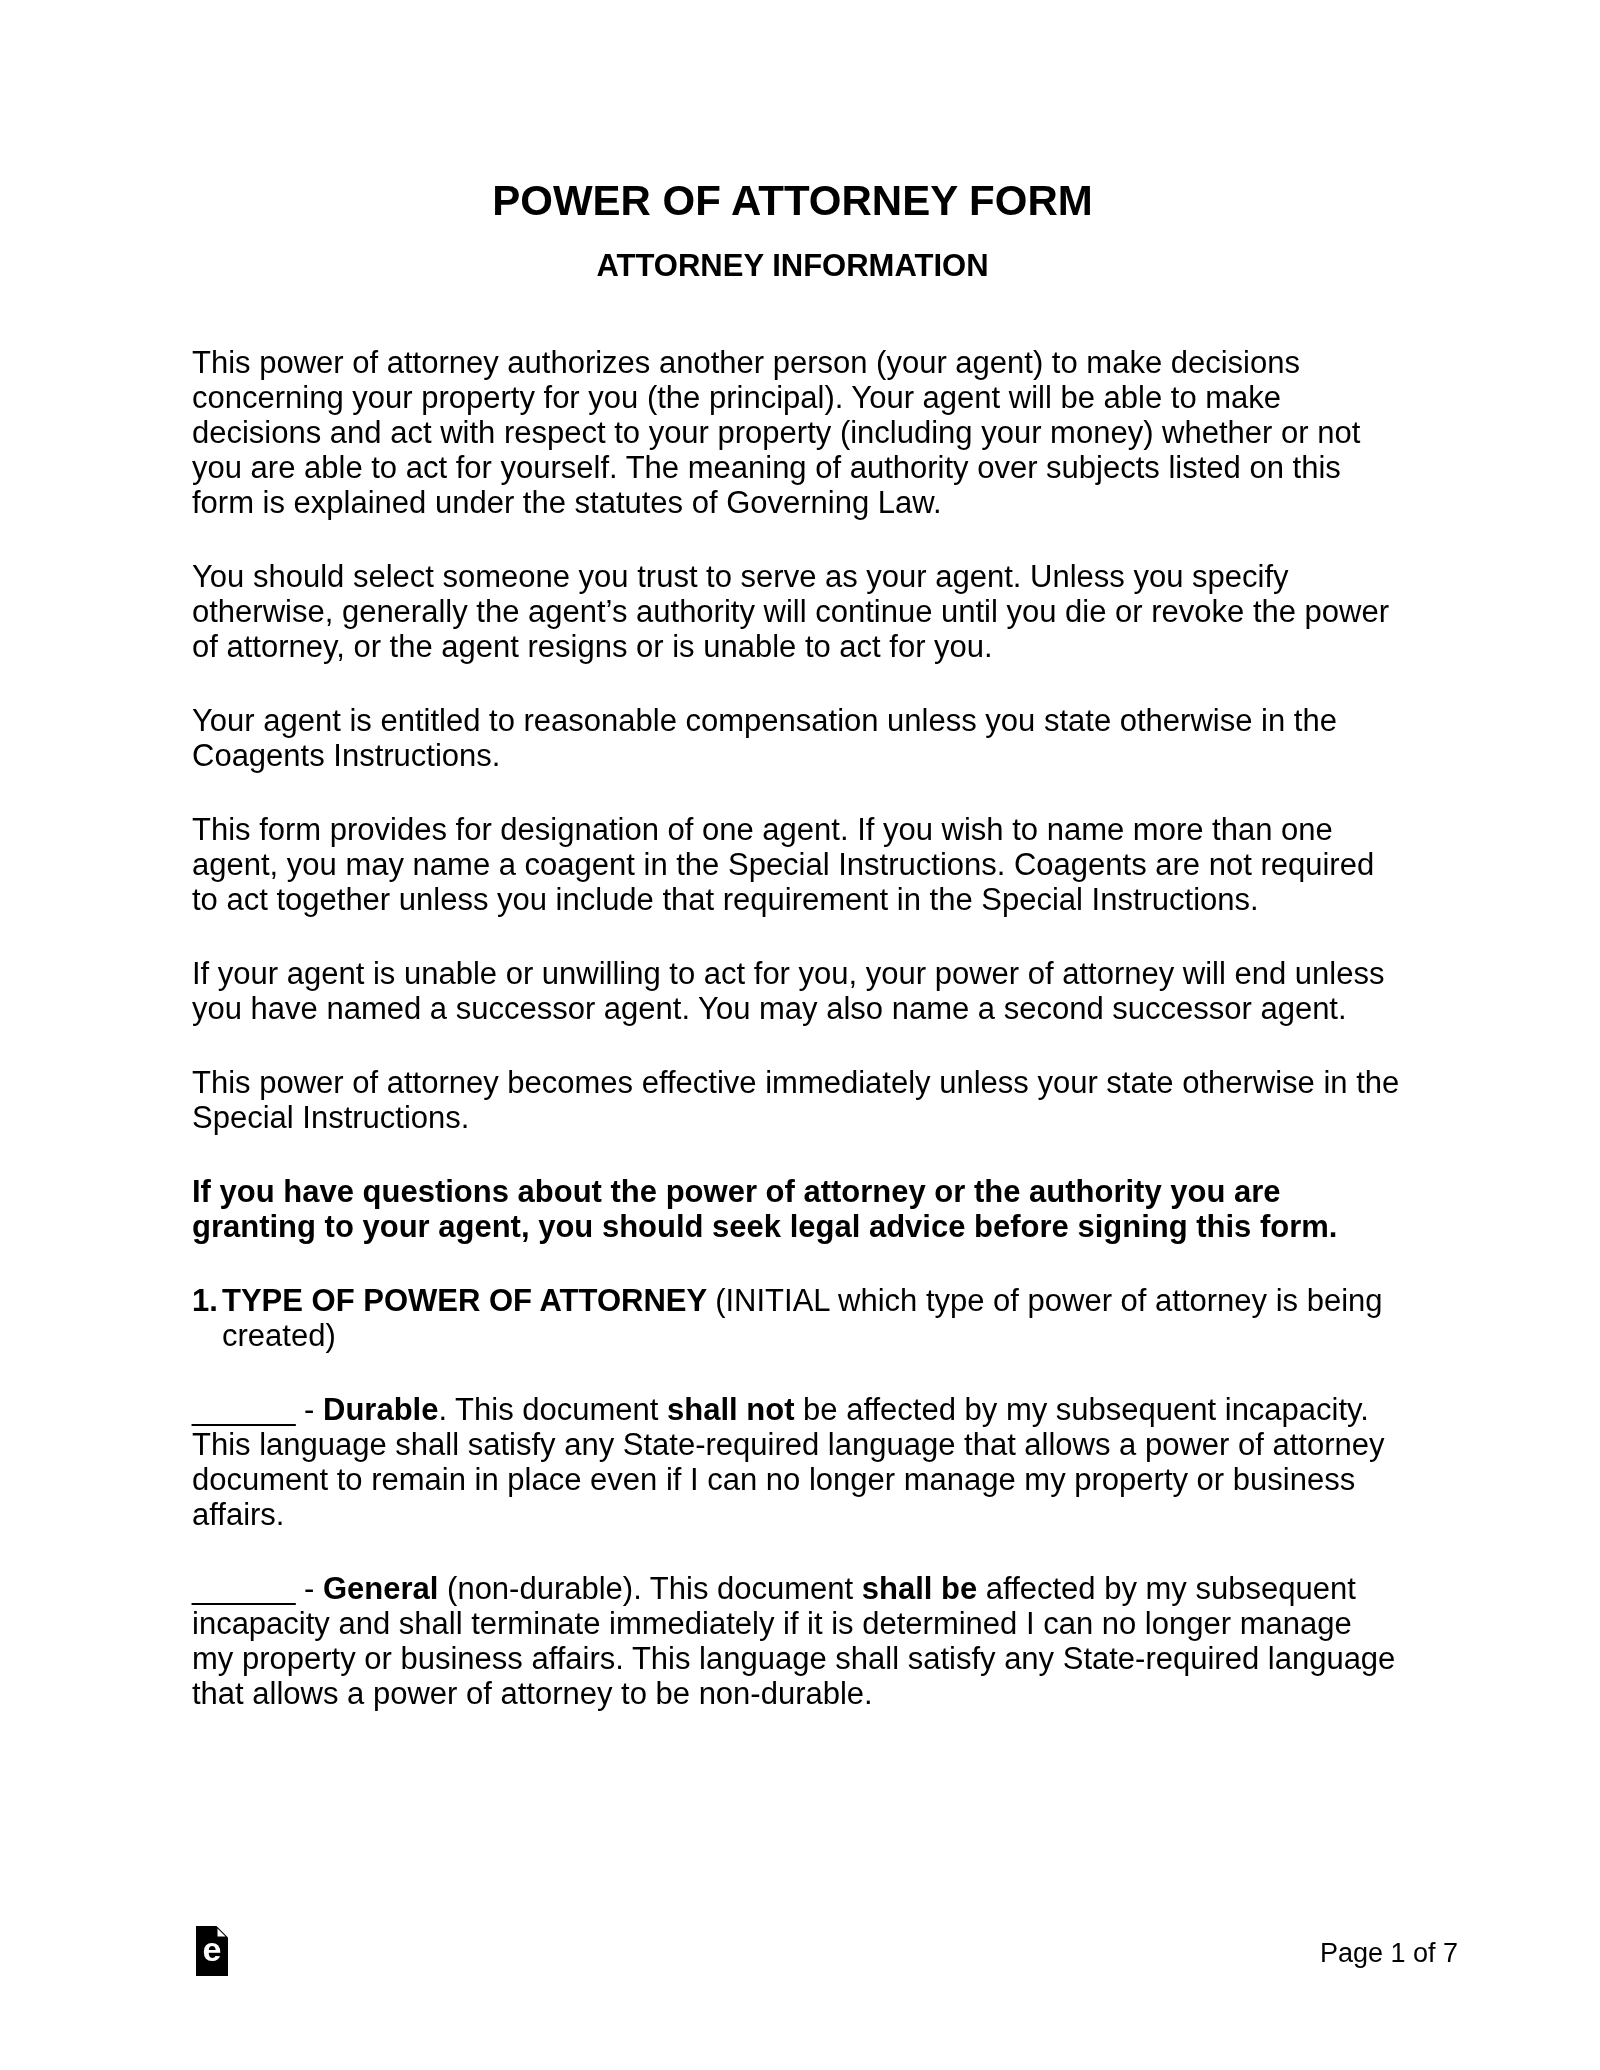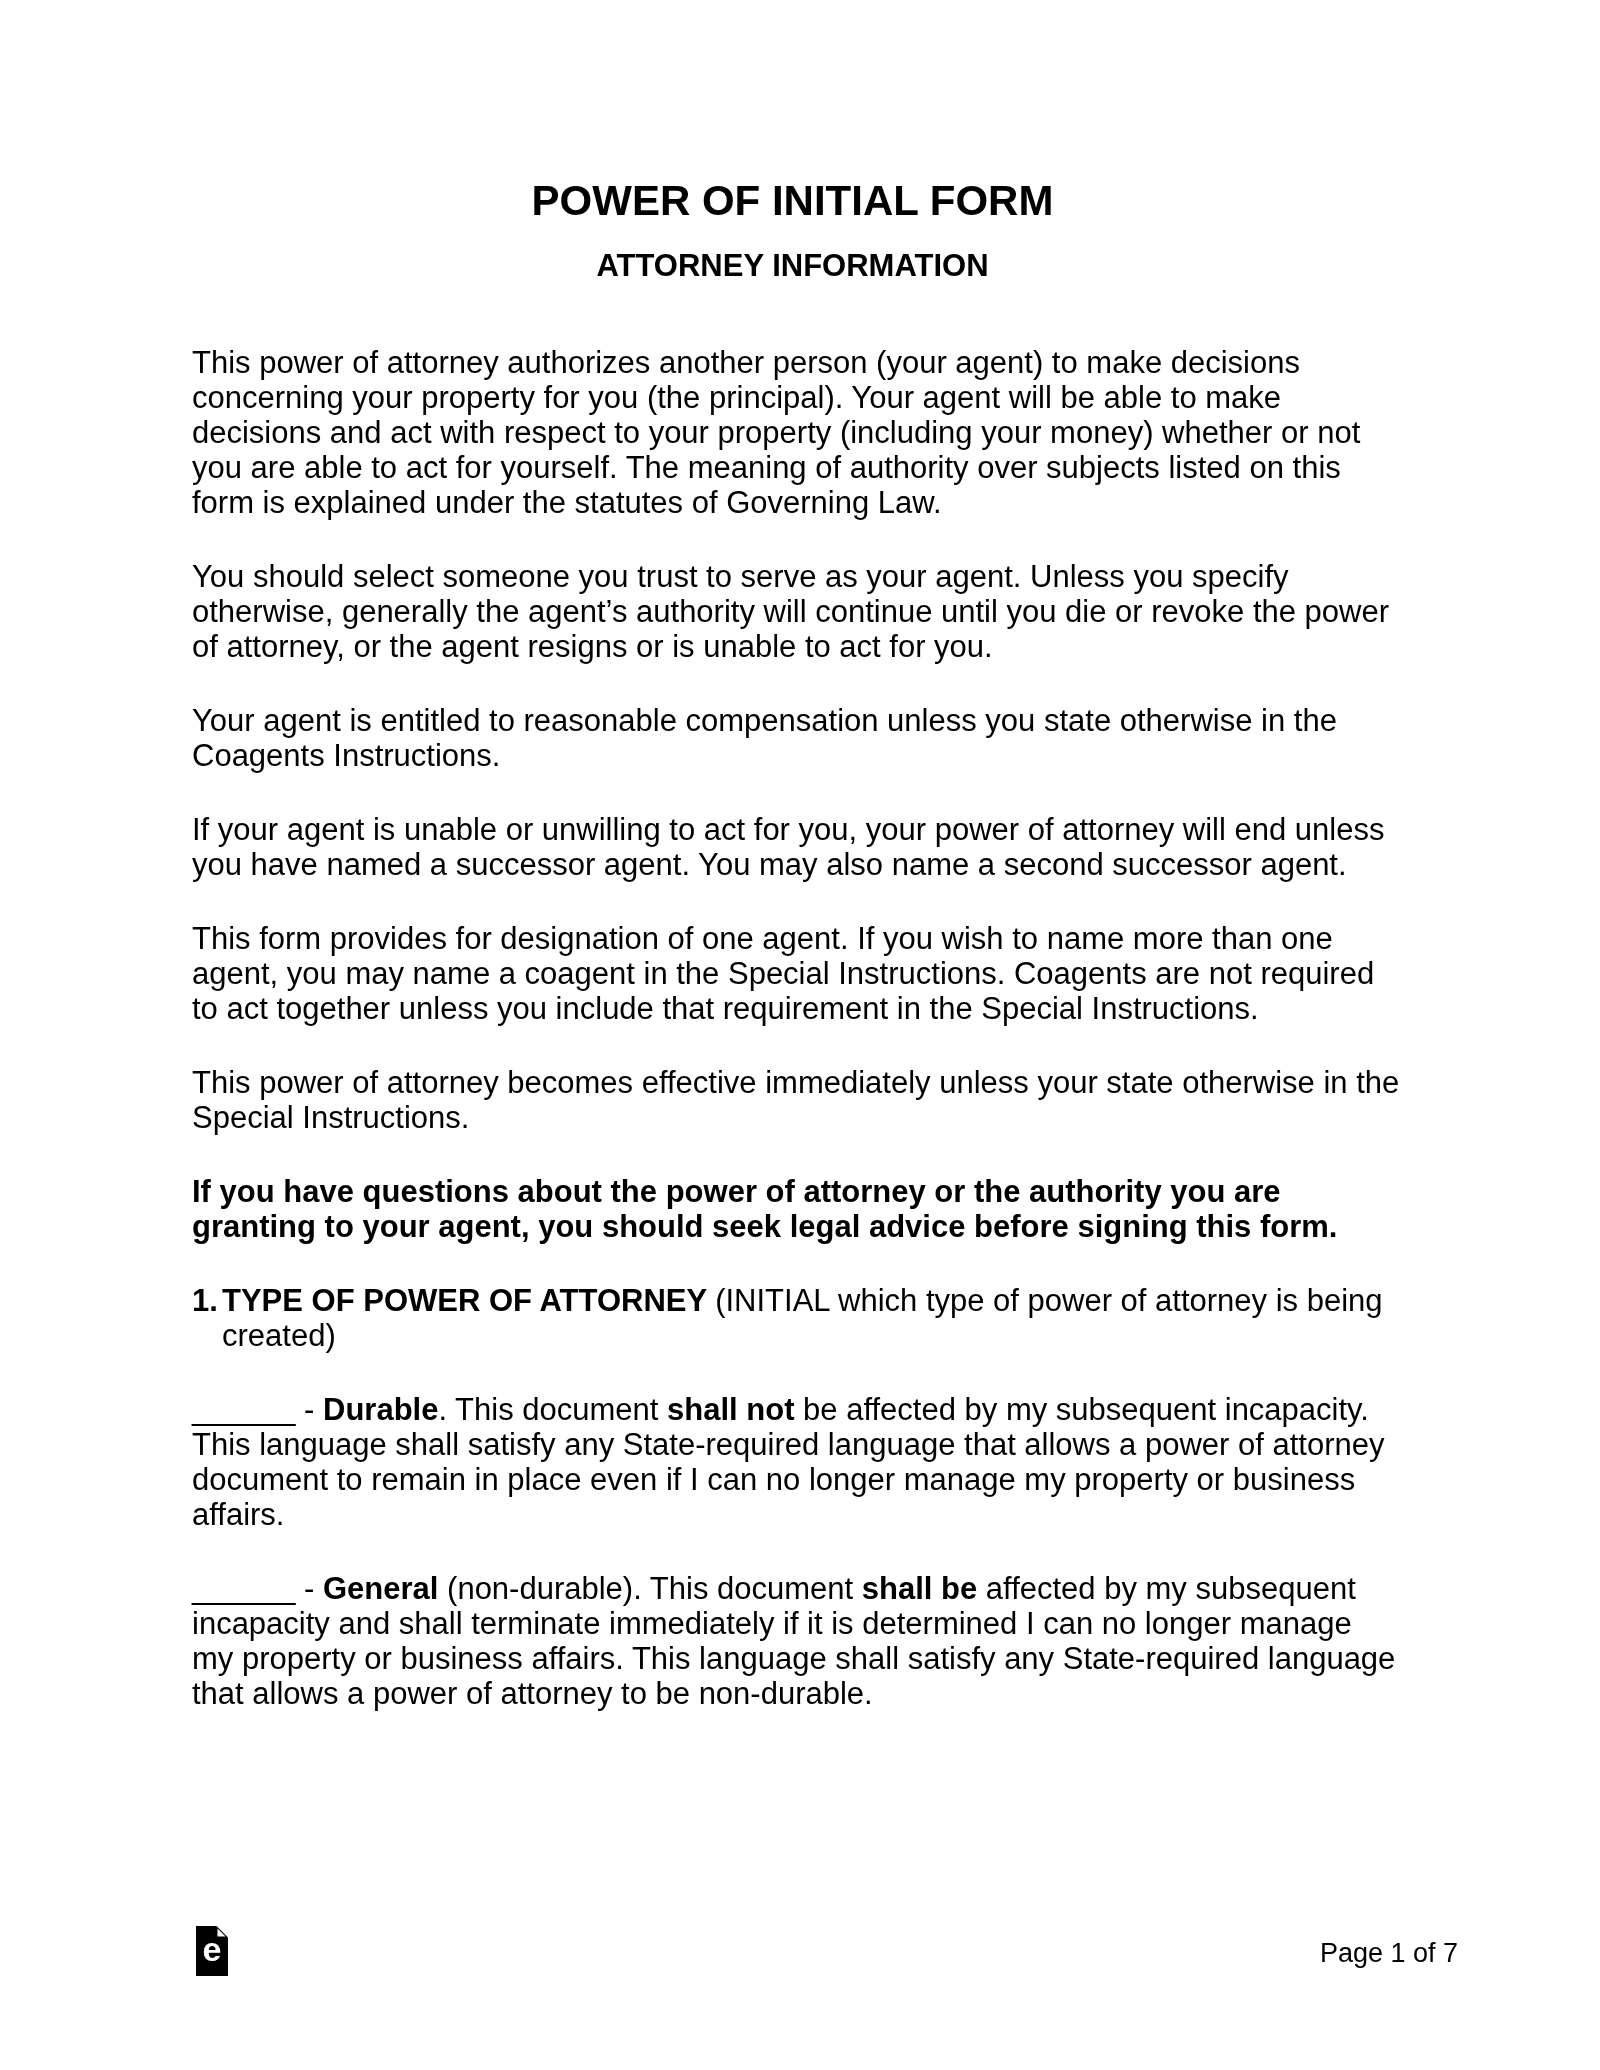--- a/index.html
+++ b/index.html
@@ -73,28 +73,28 @@
     line-height: 31px;
     color: #000;
     text-align: right;
   }
 </style>
 </head>
 <body>
 
 <div class="page">
   <div class="content">
-    <h1 class="doc-title">POWER OF INITIAL FORM</h1>
+    <h1 class="doc-title">POWER OF ATTORNEY FORM</h1>
     <div class="doc-subtitle">ATTORNEY INFORMATION</div>
 
     <p><span>This power of attorney authorizes another person (your agent) to make decisions concerning your property for you (the principal). Your agent will be able to make decisions and act with respect to your property (including your money) whether or not you are able to act for yourself. The meaning of authority over subjects listed on this form is explained under the statutes of Governing Law.</span></p>
     <p><span>You should select someone you trust to serve as your agent. Unless you specify otherwise, generally the agent’s authority will continue until you die or revoke the power of attorney, or the agent resigns or is unable to act for you.</span></p>
     <p><span>Your agent is entitled to reasonable compensation unless you state otherwise in the Coagents Instructions.</span></p>
+    <p><span>This form provides for designation of one agent. If you wish to name more than one agent, you may name a coagent in the Special Instructions. Coagents are not required to act together unless you include that requirement in the Special Instructions.</span></p>
     <p><span>If your agent is unable or unwilling to act for you, your power of attorney will end unless you have named a successor agent. You may also name a second successor agent.</span></p>
-    <p><span>This form provides for designation of one agent. If you wish to name more than one agent, you may name a coagent in the Special Instructions. Coagents are not required to act together unless you include that requirement in the Special Instructions.</span></p>
     <p><span>This power of attorney becomes effective immediately unless your state otherwise in the Special Instructions.</span></p>
     <p><span class="b">If you have questions about the power of attorney or the authority you are granting to your agent, you should seek legal advice before signing this form.</span></p>
     <p class="numbered">
         <span class="num">1.</span>
         <span class="ntext"><span class="b">TYPE OF POWER OF ATTORNEY </span><span>(INITIAL which type of power of attorney is being created)</span></span>
       </p>
     <p><span>______ - </span><span class="b">Durable</span><span>. This document </span><span class="b">shall not</span><span> be affected by my subsequent incapacity. This language shall satisfy any State-required language that allows a power of attorney document to remain in place even if I can no longer manage my property or business affairs.</span></p>
     <p><span>______ - </span><span class="b">General</span><span> (non-durable). This document </span><span class="b">shall be</span><span> affected by my subsequent incapacity and shall terminate immediately if it is determined I can no longer manage my property or business affairs. This language shall satisfy any State-required language that allows a power of attorney to be non-durable.</span></p>
   </div>
 

